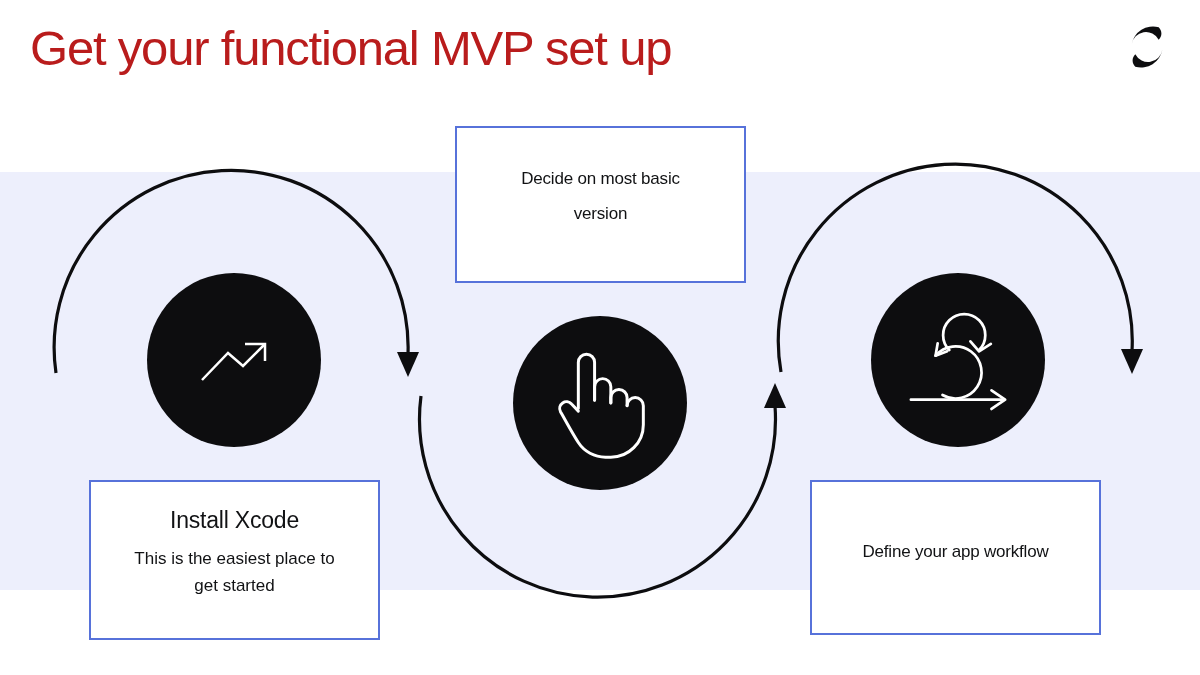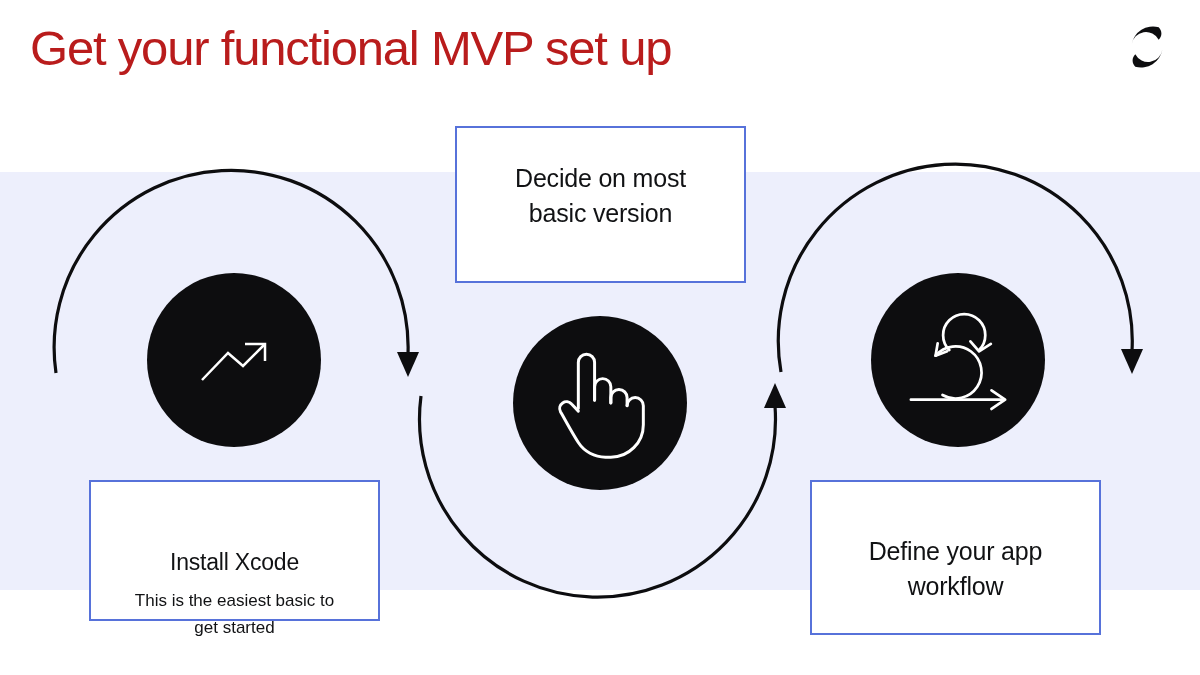--- a/index.html
+++ b/index.html
@@ -18,27 +18,27 @@
     position:absolute;width:174px;height:174px;border-radius:50%;background:#0d0d0f;
     display:flex;align-items:center;justify-content:center;
   }
   #circle1{left:147px;top:273px;}
   #circle2{left:513px;top:316px;}
   #circle3{left:871px;top:273px;}
   .card{
     position:absolute;width:291px;background:#ffffff;border:2px solid #5772da;
     box-sizing:border-box;text-align:center;color:#111214;
   }
-  .card .card-title{font-size:25px;line-height:35px;letter-spacing:-0.2px;}
+  .card .card-title{font-size:17px;line-height:35px;letter-spacing:-0.2px;}
   .card .card-title span{display:inline-block;max-width:205px;}
   .card .card-sub{font-size:17px;line-height:27px;margin-top:11px;}
   .card .card-sub span{display:inline-block;max-width:205px;}
   #card-decide{left:455px;top:126px;height:157px;padding-top:33px;}
   #card-decide .card-title span{max-width:200px;}
-  #card-install{left:89px;top:480px;height:141px;padding-top:66px;}
+  #card-install{left:89px;top:480px;height:160px;padding-top:24px;}
   #card-install .card-title{font-size:23px;line-height:28px;}
   #card-define{left:810px;top:480px;height:155px;padding-top:52px;}
   .arcs{position:absolute;left:0;top:0;width:1200px;height:675px;pointer-events:none;}
   svg{display:block;}
 </style>
 </head>
 <body>
 
 <div id="canvas">
 
@@ -100,20 +100,20 @@
       </g>
     </svg>
   </div>
 
   <div class="card" id="card-decide">
     <div class="card-title"><span>Decide on most basic version</span></div>
   </div>
 
   <div class="card" id="card-install">
     <div class="card-title"><span>Install Xcode</span></div>
-    <div class="card-sub"><span>This is the easiest basic to get started</span></div>
+    <div class="card-sub"><span>This is the easiest place to get started</span></div>
   </div>
 
   <div class="card" id="card-define">
     <div class="card-title"><span>Define your app workflow</span></div>
   </div>
 
 </div>
 
 </body></html>

